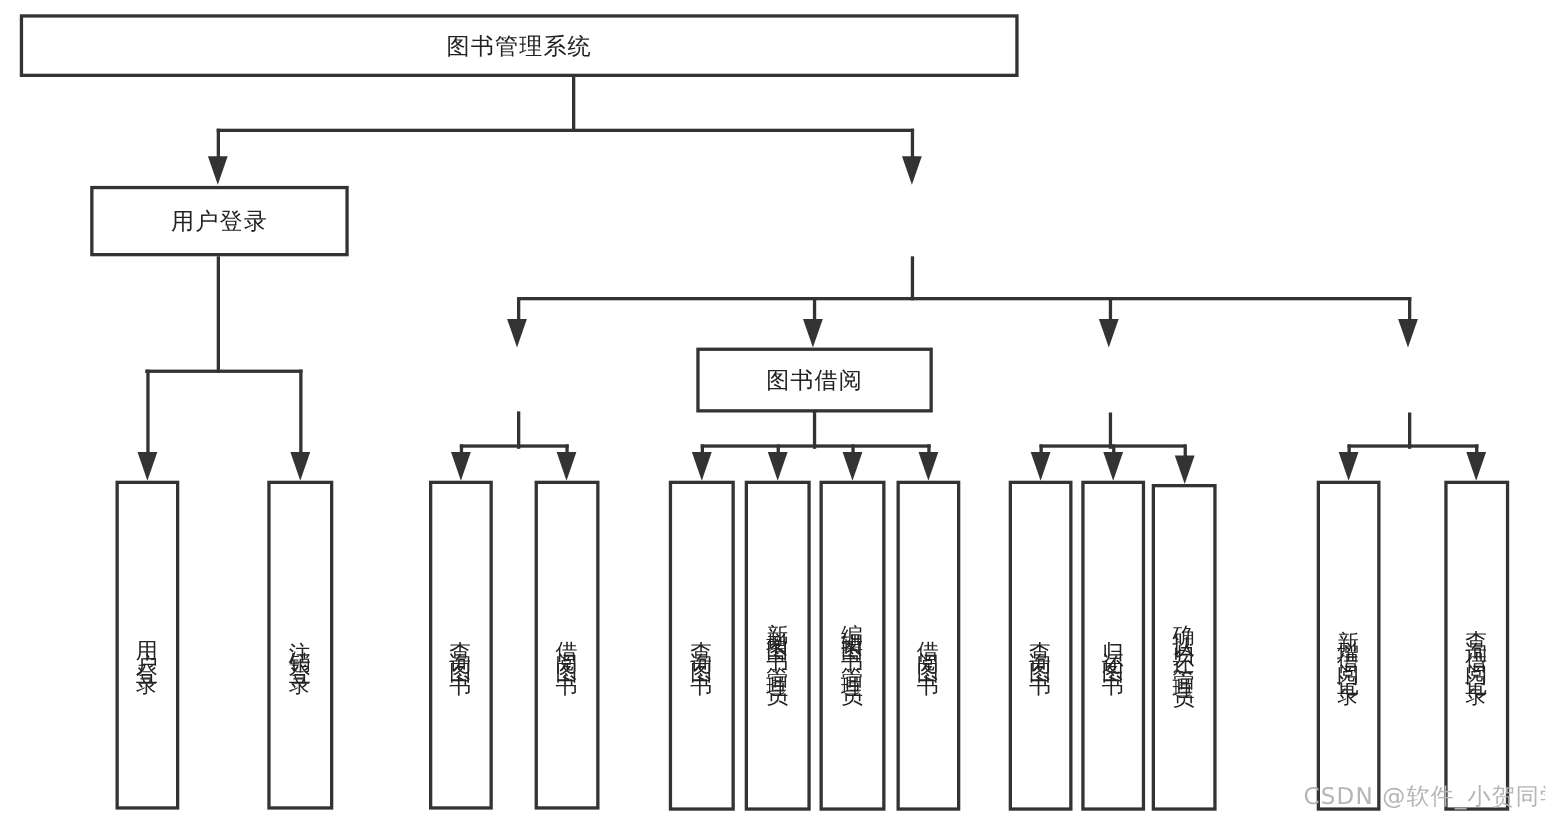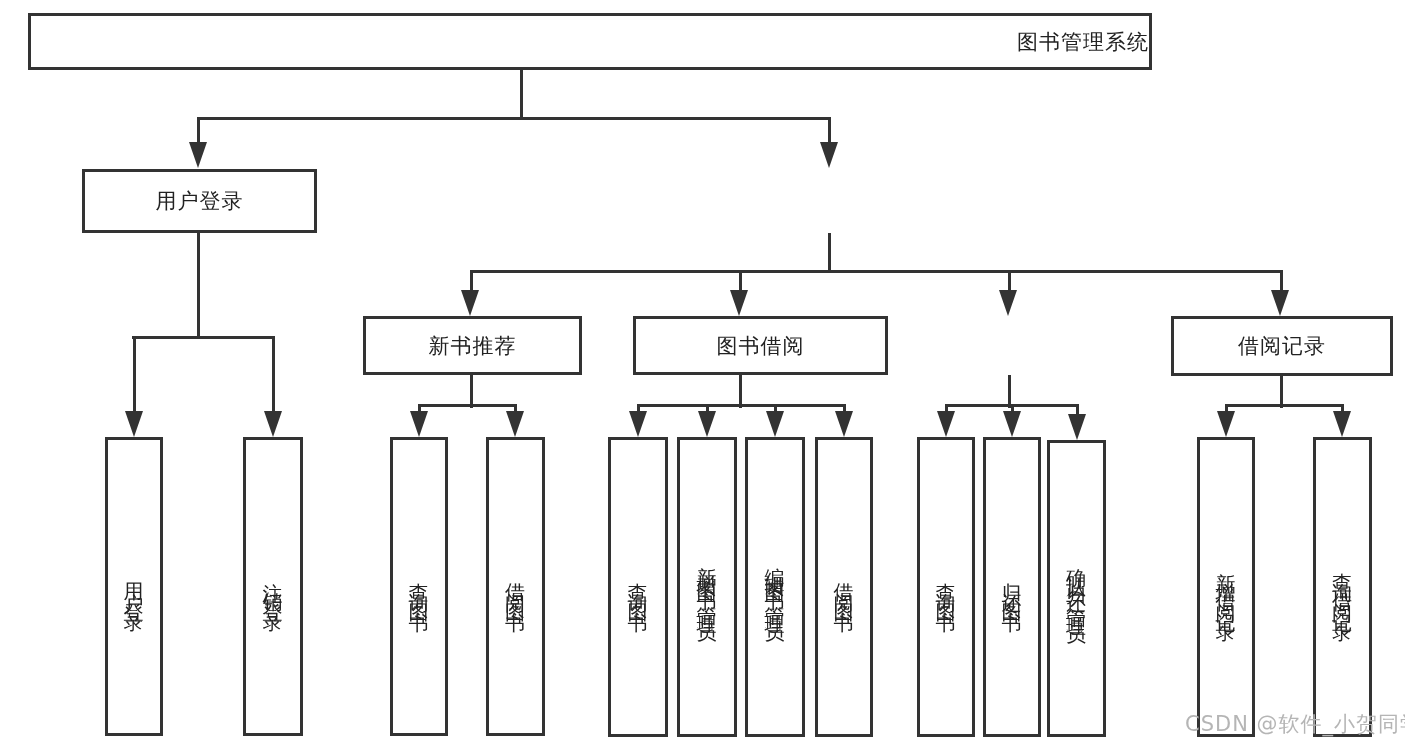--- a/index.html
+++ b/index.html
@@ -59,21 +59,21 @@
     letter-spacing:1px;
     white-space:nowrap;
     z-index:5;
   }
 </style>
 </head>
 <body>
 
 <div id="canvas">
 
-  <div class="node" style="left:28px;top:13px;width:1124px;height:57px;justify-content:flex-end;">
+  <div class="node" style="left:18px;top:13px;width:908px;height:57px;">
     <span>图书管理系统</span>
   </div>
 
   <div class="vline" style="left:520px;top:68px;height:52px;"></div>
   <div class="hline" style="left:197px;top:117px;width:634px;"></div>
   <div class="vline" style="left:197px;top:117px;height:30px;"></div>
   <div class="arrow" style="left:189px;top:142px;"></div>
   <div class="vline" style="left:828px;top:117px;height:30px;"></div>
   <div class="arrow" style="left:820px;top:142px;"></div>
 
@@ -92,28 +92,22 @@
   <div class="hline" style="left:470px;top:270px;width:813px;"></div>
   <div class="vline" style="left:470px;top:270px;height:23px;"></div>
   <div class="arrow" style="left:461px;top:290px;"></div>
   <div class="vline" style="left:739px;top:270px;height:23px;"></div>
   <div class="arrow" style="left:730px;top:290px;"></div>
   <div class="vline" style="left:1008px;top:270px;height:23px;"></div>
   <div class="arrow" style="left:999px;top:290px;"></div>
   <div class="vline" style="left:1280px;top:270px;height:23px;"></div>
   <div class="arrow" style="left:1271px;top:290px;"></div>
 
-  <div class="node" style="left:363px;top:316px;width:219px;height:59px;">
-    <span>新书推荐</span>
-  </div>
-  <div class="node" style="left:633px;top:316px;width:255px;height:59px;">
+  <div class="node" style="left:633px;top:316px;width:215px;height:59px;">
     <span>图书借阅</span>
-  </div>
-  <div class="node" style="left:1171px;top:316px;width:222px;height:60px;">
-    <span>借阅记录</span>
   </div>
 
   <div class="vline" style="left:470px;top:374px;height:34px;"></div>
   <div class="vline" style="left:739px;top:374px;height:34px;"></div>
   <div class="vline" style="left:1008px;top:375px;height:33px;"></div>
   <div class="vline" style="left:1280px;top:375px;height:33px;"></div>
 
   <div class="hline" style="left:418px;top:404px;width:99px;"></div>
   <div class="hline" style="left:637px;top:404px;width:209px;"></div>
   <div class="hline" style="left:945px;top:404px;width:133px;"></div>

